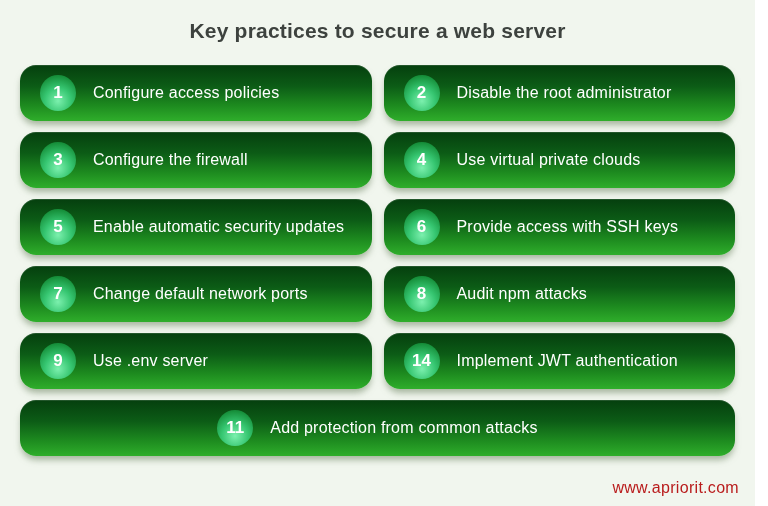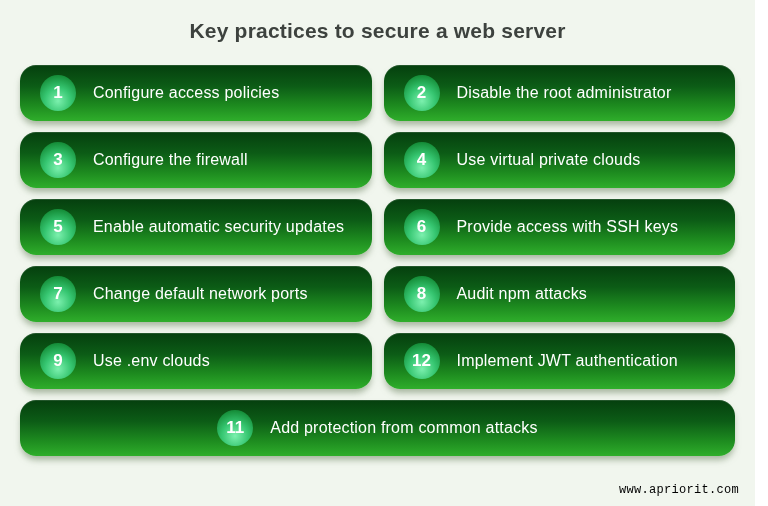--- a/index.html
+++ b/index.html
@@ -63,24 +63,23 @@
   .label {
     color: #ffffff;
     font-size: 16px;
     letter-spacing: 0.2px;
     white-space: nowrap;
   }
   .watermark {
     position: absolute;
     right: 16px;
     bottom: 9px;
-    font-size: 12px;
+    font-size: 16px;
     letter-spacing: 0.3px;
-    color: #000000;
-    font-family: Liberation Mono, monospace;
+    color: #b91c1c;
   }
 </style>
 </head>
 <body>
 
 <div class="canvas">
   <h1 class="title">Key practices to secure a web server</h1>
   <div class="grid" id="items-grid">
       <div class="pill">
     <div class="badge">
@@ -127,25 +126,25 @@
       <div class="pill">
     <div class="badge">
       <span>8</span>
     </div>
     <div class="label">Audit npm attacks</div>
   </div>
       <div class="pill">
     <div class="badge">
       <span>9</span>
     </div>
-    <div class="label">Use .env clouds</div>
+    <div class="label">Use .env server</div>
   </div>
       <div class="pill">
     <div class="badge">
-      <span>12</span>
+      <span>14</span>
     </div>
     <div class="label">Implement JWT authentication</div>
   </div>
       <div class="pill full">
     <div class="badge">
       <span>11</span>
     </div>
     <div class="label">Add protection from common attacks</div>
   </div>
     </div>

